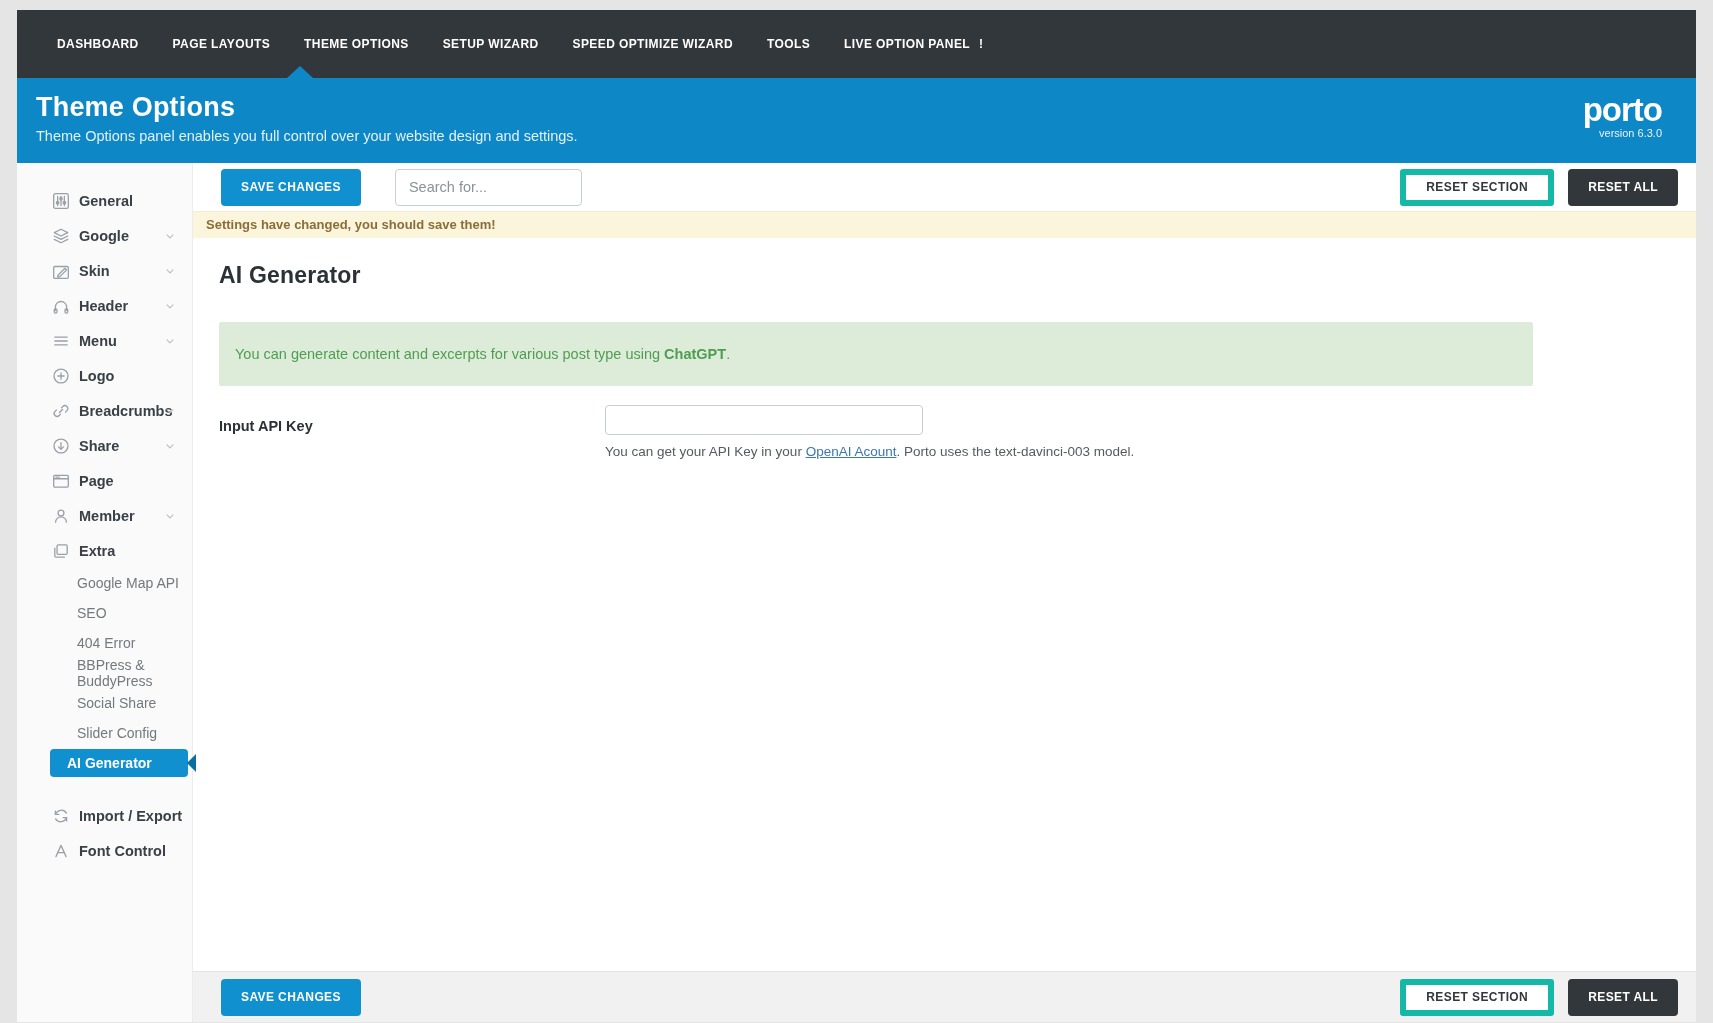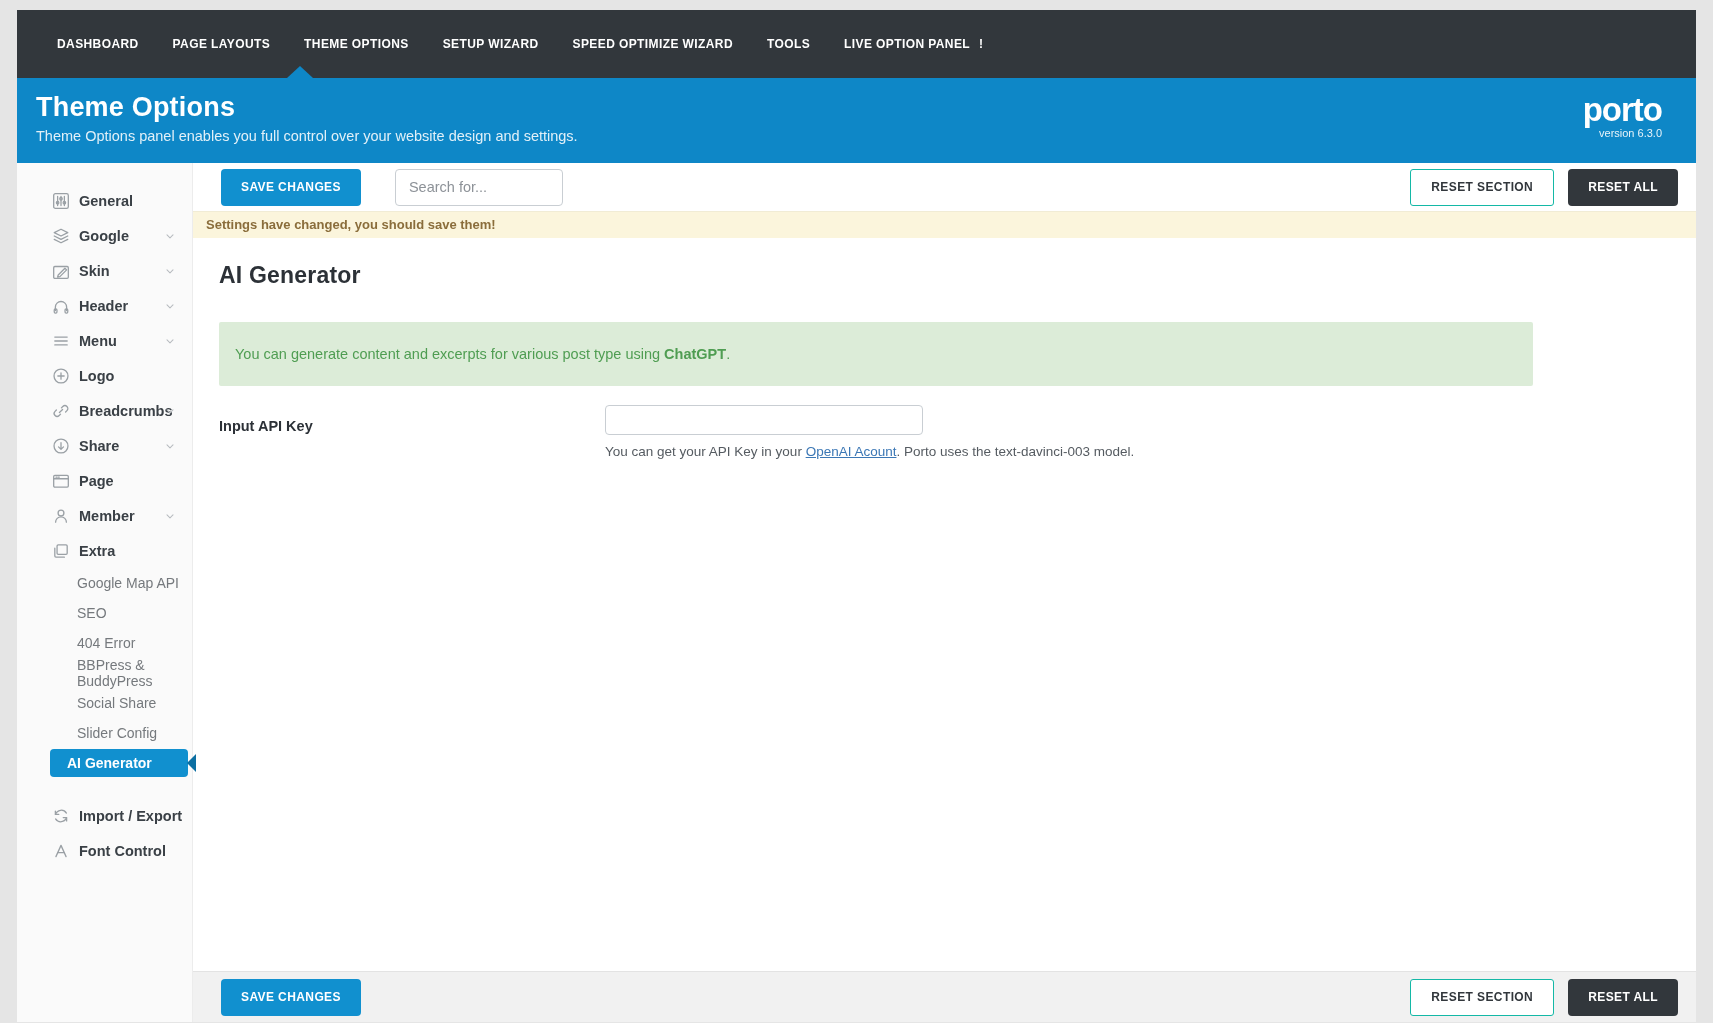--- a/index.html
+++ b/index.html
@@ -76,24 +76,24 @@
   .toolbar {
     height:48px; display:flex; align-items:center;
     padding:0 18px 0 28px; background:#fff;
   }
   .btn {
     height:37px; padding:0 20px; border:none; border-radius:4px;
     font-family:"Liberation Sans",sans-serif;
     font-size:12px; font-weight:700; letter-spacing:.4px; cursor:pointer;
   }
   .btn-primary { background:var(--accent-blue,#1190cf); color:#fff; }
-  .btn-outline { background:#fff; color:#32373c; border:1px solid #14b8a6; border-radius:3px; }
+  .btn-outline { background:#fff; color:#32373c; border:6px solid #14b8a6; border-radius:3px; }
   .btn-dark { background:var(--nav-dark,#32373c); color:#fff; }
   .search-input {
-    width:168px; height:37px; margin-left:34px; padding:0 13px;
+    width:187px; height:37px; margin-left:34px; padding:0 13px;
     border:1px solid #c9ced3; border-radius:4px; font-size:14.5px; color:#444;
     font-family:"Liberation Sans",sans-serif; background:#fff;
   }
   .search-input::placeholder { color:#8d9298; }
   .toolbar-spacer { flex:1; }
   .gap14 { margin-left:14px; }
 
   .notice {
     height:27px; line-height:26px; background:var(--notice-bg,#fbf5dc);
     border-top:1px solid #f1ecd5;

